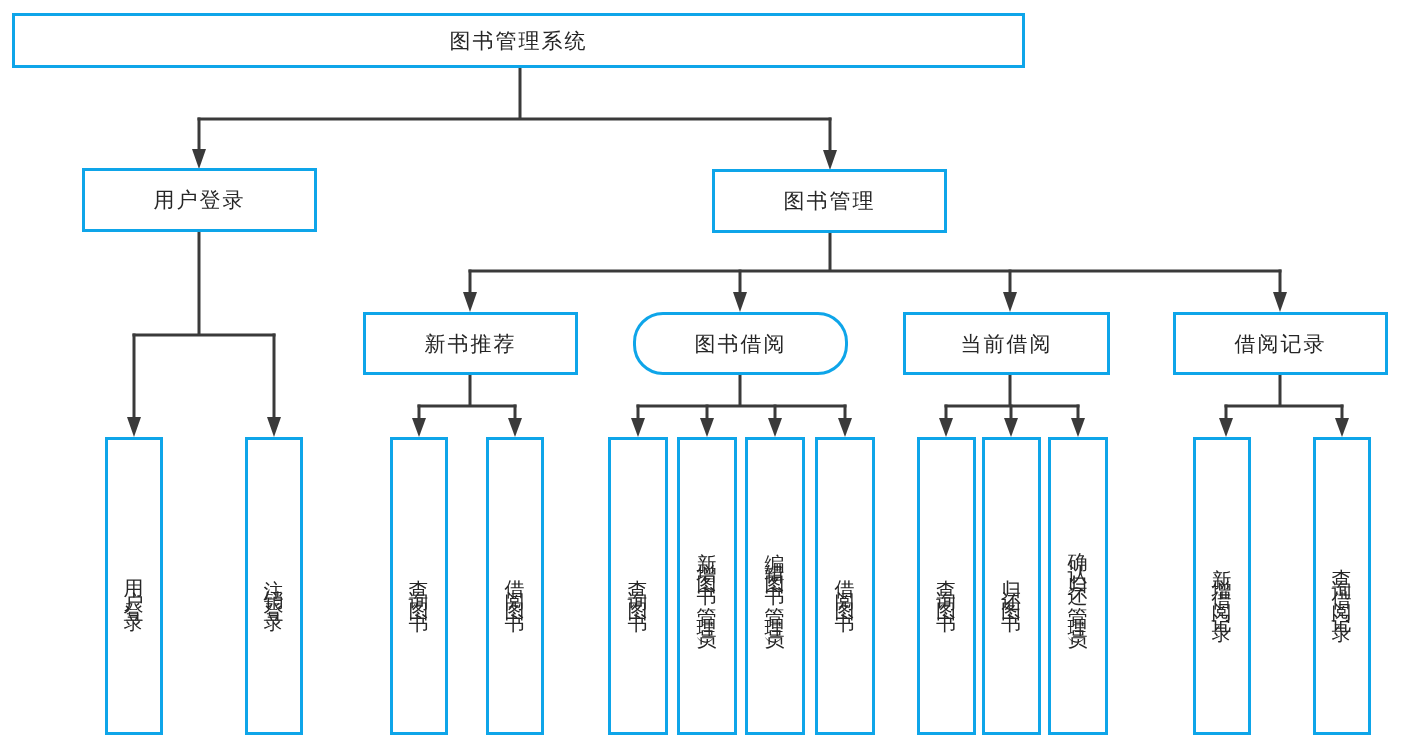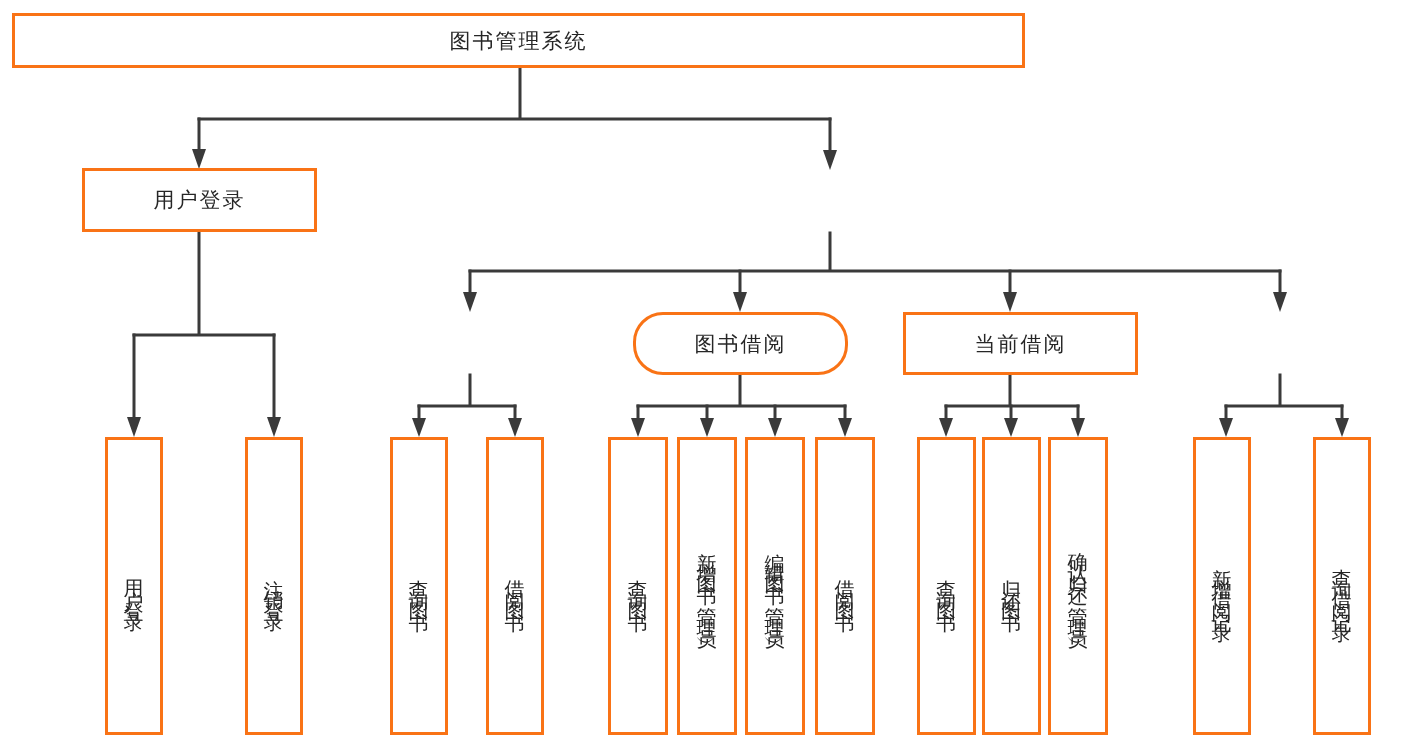--- a/index.html
+++ b/index.html
@@ -13,21 +13,21 @@
   }
   .wires {
     position: absolute;
     left: 0; top: 0;
     width: 1405px; height: 747px;
   }
   .box {
     position: absolute;
     box-sizing: border-box;
     background: #ffffff;
-    border: 3px solid #f97316;
+    border: 3px solid #0ea5e9;
     display: flex;
     align-items: center;
     justify-content: center;
     color: #262626;
     font-size: 21px;
     letter-spacing: 2px;
     text-align: center;
     line-height: 1.1;
   }
   .hbox { font-size: 21px; }
@@ -121,23 +121,26 @@
       <path d="M1226 406 V419"></path>
       <polygon points="1219,418 1233,418 1226,437" fill="#3a3a3a" stroke="none"></polygon>
       <path d="M1342 406 V419"></path>
       <polygon points="1335,418 1349,418 1342,437" fill="#3a3a3a" stroke="none"></polygon>
     </g>
   </svg>
 
   <div class="box root" style="left:12px; top:13px; width:1013px; height:55px;">图书管理系统</div>
 
   <div class="box hbox" style="left:82px; top:168px; width:235px; height:64px;">用户登录</div>
+  <div class="box hbox" style="left:712px; top:169px; width:235px; height:64px;">图书管理</div>
 
+  <div class="box hbox" style="left:363px; top:312px; width:215px; height:63px;">新书推荐</div>
   <div class="box hbox" style="left:633px; top:312px; width:215px; height:63px;border-radius:30px;">图书借阅</div>
-  <div class="box hbox" style="left:903px; top:312px; width:235px; height:63px;">当前借阅</div>
+  <div class="box hbox" style="left:903px; top:312px; width:207px; height:63px;">当前借阅</div>
+  <div class="box hbox" style="left:1173px; top:312px; width:215px; height:63px;">借阅记录</div>
 
   <div class="box vbox" style="left:105px; top:437px; width:58px; height:298px;">用户登录</div>
   <div class="box vbox" style="left:245px; top:437px; width:58px; height:298px;">注销登录</div>
 
   <div class="box vbox" style="left:390px; top:437px; width:58px; height:298px;">查询图书</div>
   <div class="box vbox" style="left:486px; top:437px; width:58px; height:298px;">借阅图书</div>
 
   <div class="box vbox" style="left:608px; top:437px; width:60px; height:298px;">查询图书</div>
   <div class="box vbox" style="left:677px; top:437px; width:60px; height:298px;">新增图书（管理员）</div>
   <div class="box vbox" style="left:745px; top:437px; width:60px; height:298px;">编辑图书（管理员）</div>

